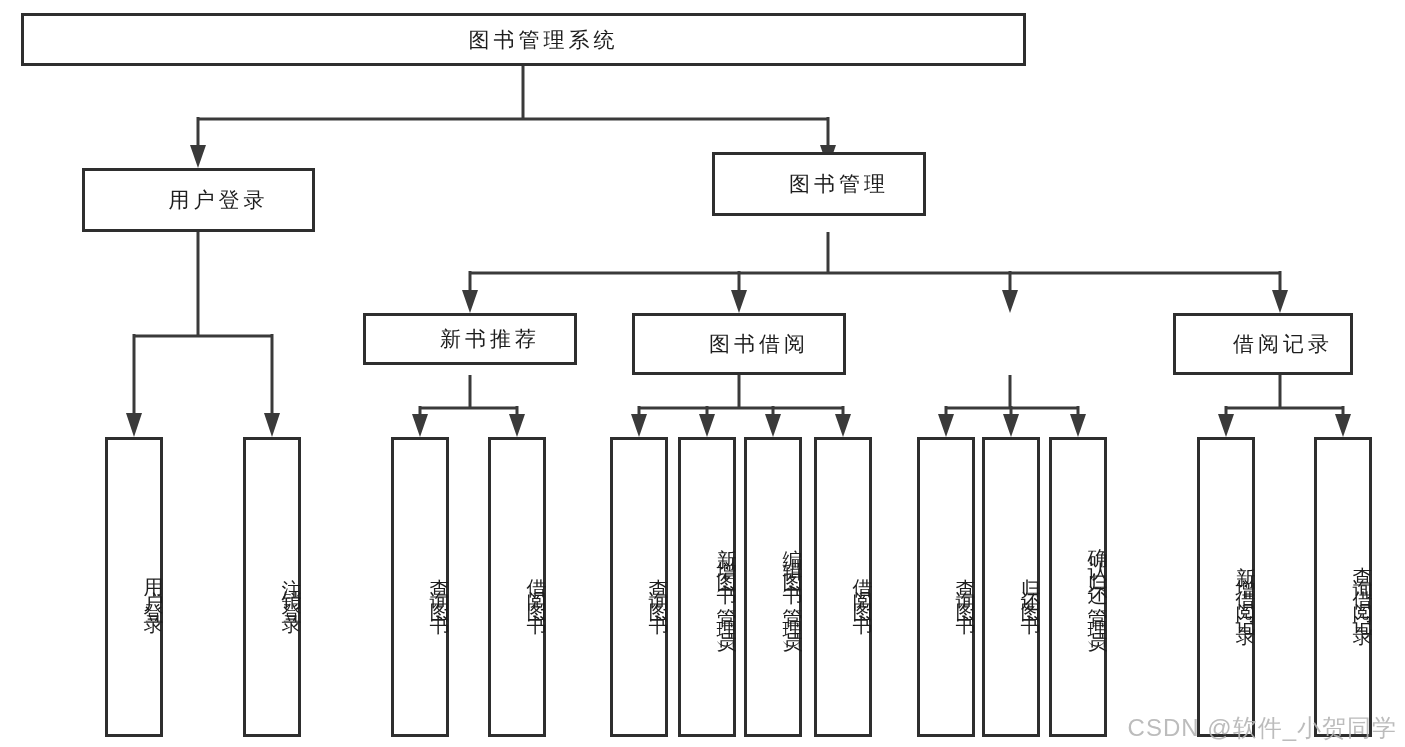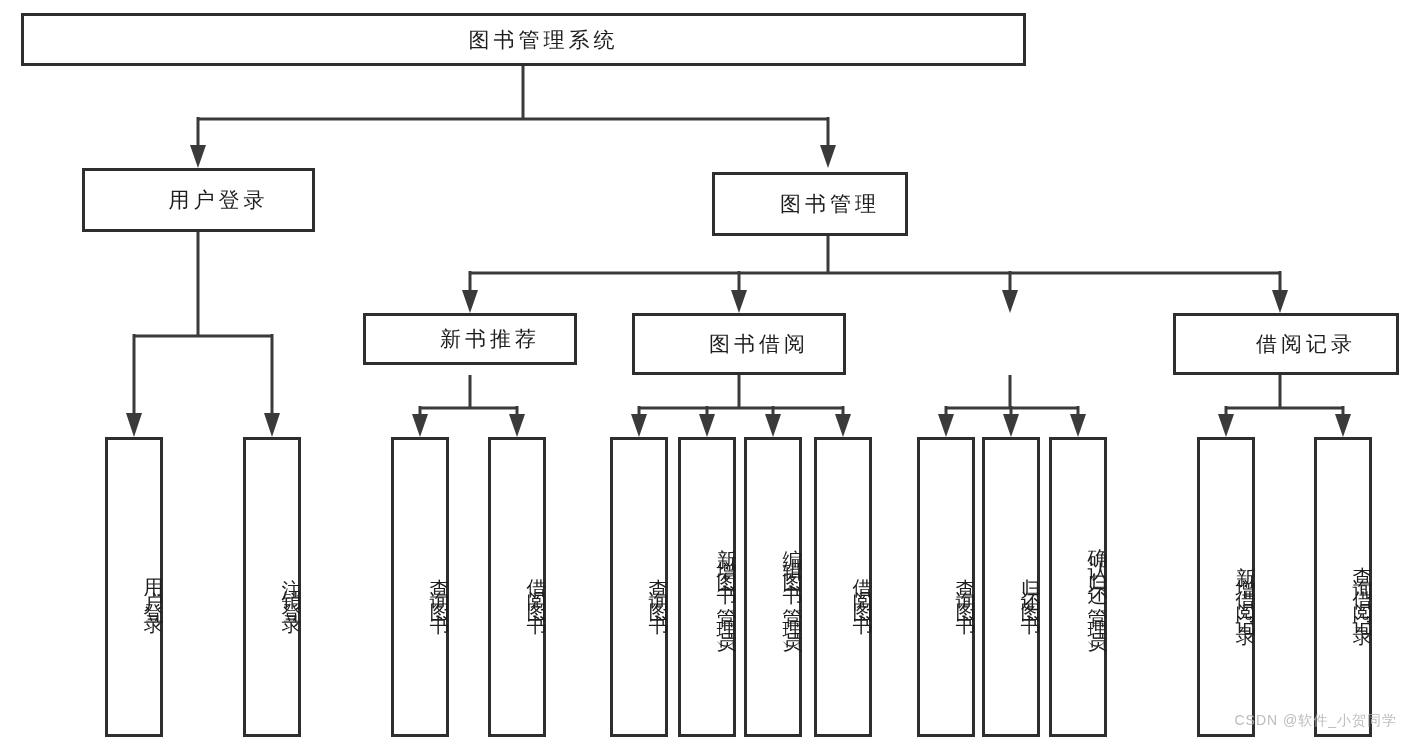--- a/index.html
+++ b/index.html
@@ -43,47 +43,47 @@
     font-size: 20px;
     line-height: 1;
     letter-spacing: 12px;
     white-space: nowrap;
   }
 
   
   .pos-root          { left: 21px;   top: 13px;  width: 1005px; height: 53px; }
 
   .pos-user-login    { left: 82px;   top: 168px; width: 233px;  height: 64px; }
-  .pos-book-mgmt     { left: 712px;  top: 172px; width: 196px;  height: 64px; text-align: center; }
+  .pos-book-mgmt     { left: 712px;  top: 152px; width: 214px;  height: 64px; text-align: center; }
 
   .pos-new-rec       { left: 363px;  top: 313px; width: 214px;  height: 52px; }
   .pos-borrow        { left: 632px;  top: 313px; width: 214px;  height: 62px; }
   .pos-current       { left: 903px;  top: 313px; width: 214px;  height: 62px; }
-  .pos-records       { left: 1173px; top: 313px; width: 226px;  height: 62px; }
+  .pos-records       { left: 1173px; top: 313px; width: 180px;  height: 62px; }
 
   .leaf { top: 437px; width: 58px; height: 300px; }
   .pos-l-login       { left: 105px;  }
   .pos-l-logout      { left: 243px;  }
   .pos-l-query1      { left: 391px;  }
   .pos-l-borrow1     { left: 488px;  }
   .pos-l-query2      { left: 610px;  }
   .pos-l-add-book    { left: 678px;  }
   .pos-l-edit-book   { left: 744px;  }
   .pos-l-borrow2     { left: 814px;  }
   .pos-l-query3      { left: 917px;  }
   .pos-l-return      { left: 982px;  }
   .pos-l-confirm     { left: 1049px; }
   .pos-l-add-rec     { left: 1197px; }
   .pos-l-query-rec   { left: 1314px; }
 
   #watermark {
     position: absolute;
     right: 8px;
     top: 712px;
-    font-size: 14px;
+    font-size: 24px;
     letter-spacing: 1px;
     color: #b5b5b5;
     opacity: 0.9;
     z-index: 10;
     white-space: nowrap;
   }
 </style>
 </head>
 <body>
 

